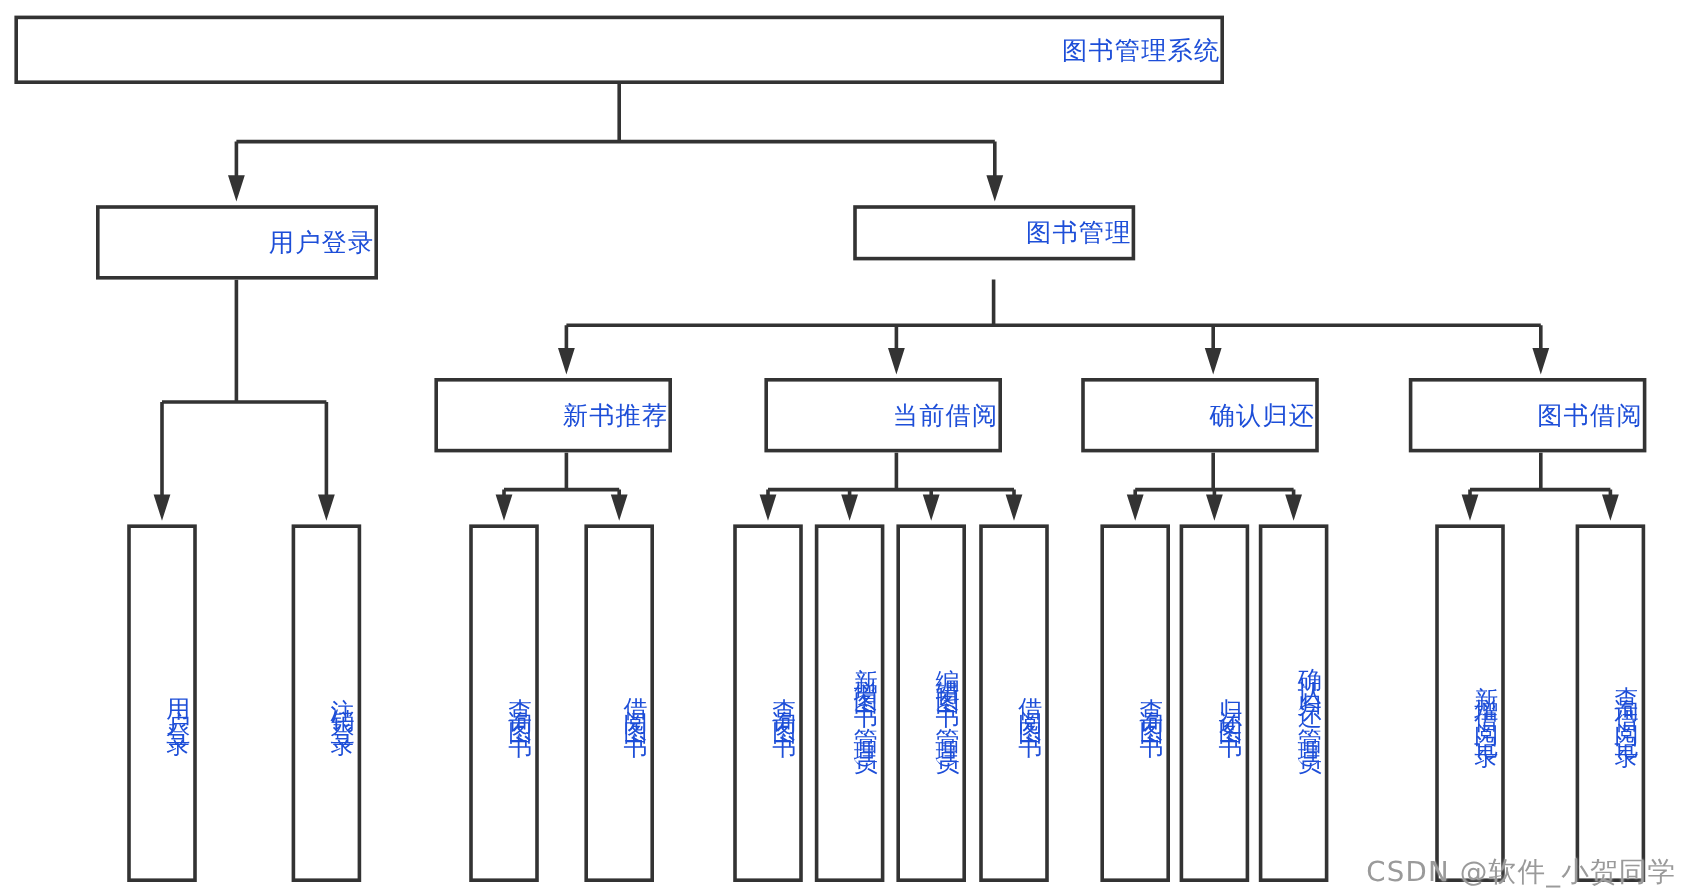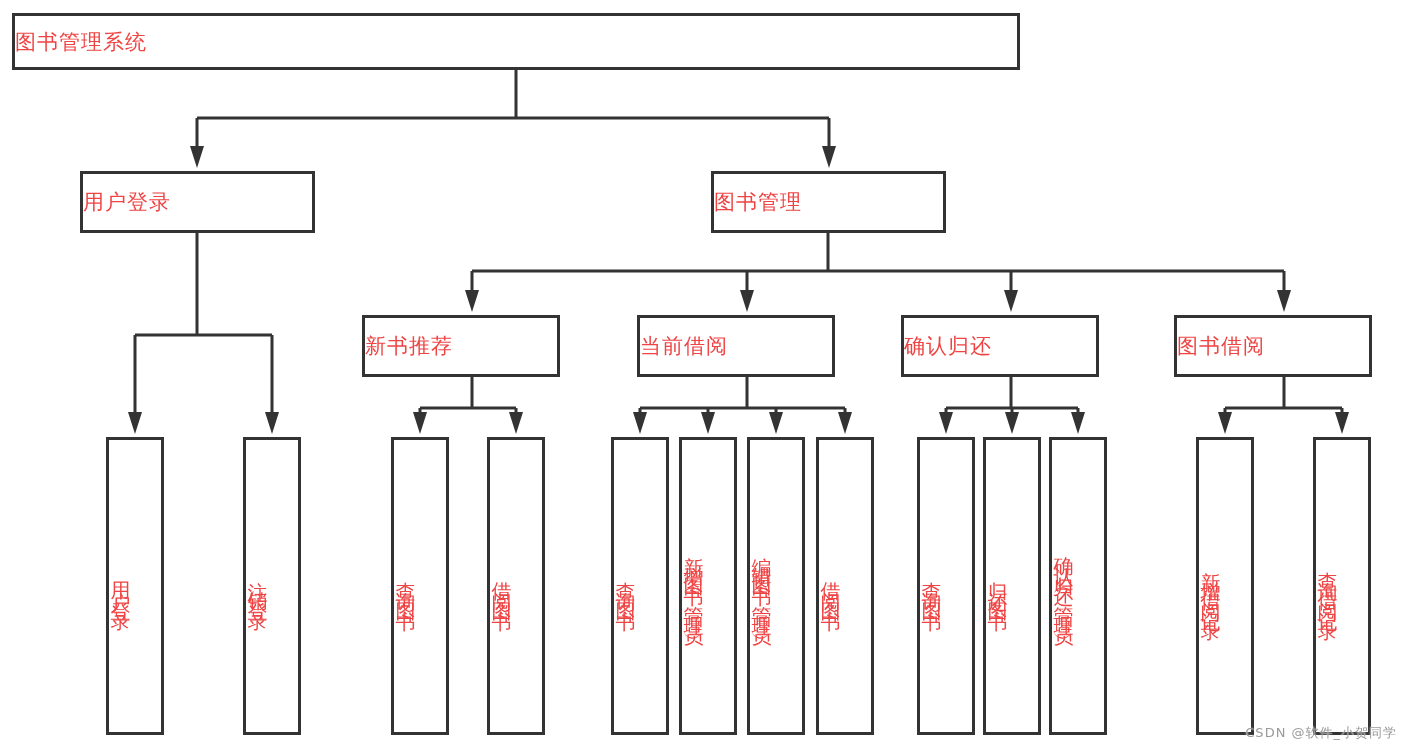--- a/index.html
+++ b/index.html
@@ -21,42 +21,42 @@
     width: 1405px; height: 747px;
     pointer-events: none;
   }
   .box {
     position: absolute;
     box-sizing: border-box;
     background: #ffffff;
     border: 3px solid #333333;
     display: flex;
     align-items: center;
-    justify-content: flex-start;
-    color: #ef4444;
+    justify-content: flex-end;
+    color: #1d4ed8;
     z-index: 2;
   }
   .hlabel {
     font-size: 21px;
     letter-spacing: 1px;
     white-space: nowrap;
   }
   .vbox .vlabel {
     writing-mode: vertical-rl;
     text-orientation: mixed;
     font-size: 20px;
     line-height: 1.2;
     letter-spacing: 10px;
     white-space: nowrap;
   }
   
   .n-root   { left: 12px;   top: 13px;  width: 1008px; height: 57px; }
   
   .n-user   { left: 80px;   top: 171px; width: 235px;  height: 62px; }
-  .n-book   { left: 711px;  top: 171px; width: 235px;  height: 62px; }
+  .n-book   { left: 711px;  top: 171px; width: 235px;  height: 46px; }
   
   .lv3      { top: 315px; width: 198px; height: 62px; }
   .n-newrec { left: 362px; }
   .n-borrow { left: 637px; }
   .n-current{ left: 901px; }
   .n-record { left: 1174px; }
   
   .vbox     { top: 437px; width: 58px; height: 298px; }
   .leaf-1   { left: 106px; }
   .leaf-2   { left: 243px; }
@@ -68,21 +68,21 @@
   .leaf-8   { left: 816px; }
   .leaf-9   { left: 917px; }
   .leaf-10  { left: 983px; }
   .leaf-11  { left: 1049px; }
   .leaf-12  { left: 1196px; }
   .leaf-13  { left: 1313px; }
   .watermark {
     position: absolute;
     right: 8px;
     bottom: 5px;
-    font-size: 13px;
+    font-size: 23px;
     color: #9a9a9a;
     letter-spacing: 1px;
     z-index: 5;
     white-space: nowrap;
     text-shadow: 0 0 2px rgba(255,255,255,0.9);
   }
 </style>
 </head>
 <body>
 

